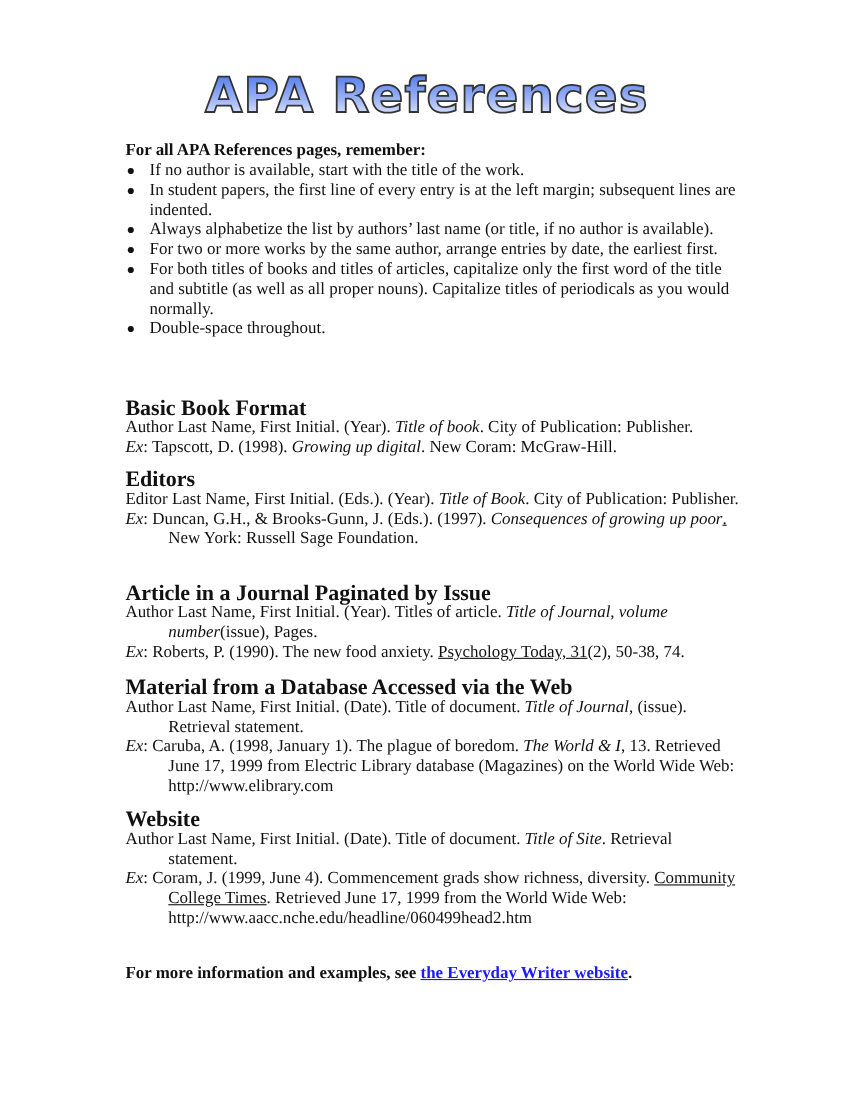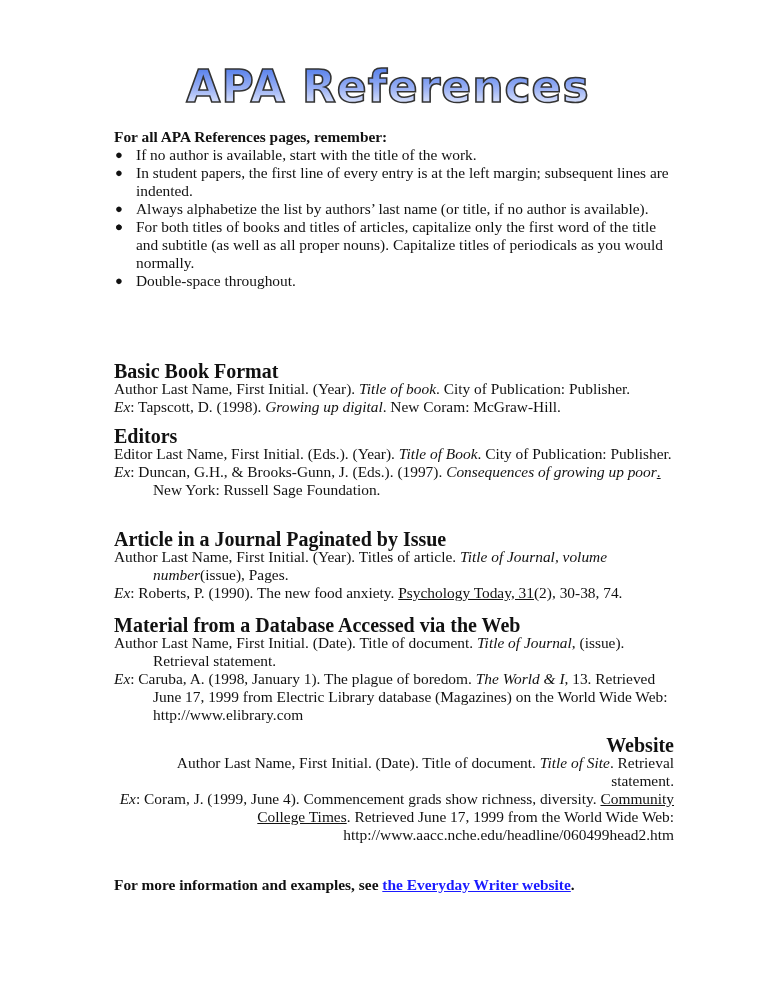--- a/index.html
+++ b/index.html
@@ -97,51 +97,51 @@
     <text id="title-text" x="216" y="42" text-anchor="middle" font-family="DejaVu Sans, sans-serif" font-weight="bold" font-size="44" letter-spacing="1" fill="url(#tg)" stroke="#333333" stroke-width="1.6">APA References</text>
   </svg>
 </div>
 
 <div class="intro">
   <p class="intro-heading">For all APA References pages, remember:</p>
   <ul class="rules">
     <li><span class="bullet">●</span><span>If no author is available, start with the title of the work.</span></li>
     <li><span class="bullet">●</span><span>In student papers, the first line of every entry is at the left margin; subsequent lines are indented.</span></li>
     <li><span class="bullet">●</span><span>Always alphabetize the list by authors’ last name (or title, if no author is available).</span></li>
-    <li><span class="bullet">●</span></li>
+    <li><span class="bullet">●</span><span>For two or more works by the same author, arrange entries by date, the earliest first.</span></li>
     <li><span class="bullet">●</span><span>For both titles of books and titles of articles, capitalize only the first word of the title and subtitle (as well as all proper nouns). Capitalize titles of periodicals as you would normally.</span></li>
     <li><span class="bullet">●</span><span>Double-space throughout.</span></li>
   </ul>
 </div>
 
 <div class="section" style="top:362px;">
   <h3>Basic Book Format</h3>
   <p class="entry"><span>Author Last Name, First Initial. (Year). </span><span class="it">Title of book</span><span>. City of Publication: Publisher.</span></p>
   <p class="entry"><span class="it">Ex</span><span>: Tapscott, D. (1998). </span><span class="it">Growing up digital</span><span>. New Coram: McGraw-Hill.</span></p>
 </div>
 
 <div class="section" style="top:427px;">
   <h3>Editors</h3>
   <p class="entry"><span>Editor Last Name, First Initial. (Eds.). (Year). </span><span class="it">Title of Book</span><span>. City of Publication: Publisher.</span></p>
   <p class="entry"><span class="it">Ex</span><span>: Duncan, G.H., &amp; Brooks-Gunn, J. (Eds.). (1997). </span><span class="it">Consequences of growing up poor</span><span class="ul">.</span><span> New York: Russell Sage Foundation.</span></p>
 </div>
 
 <div class="section" style="top:530px;">
   <h3>Article in a Journal Paginated by Issue</h3>
   <p class="entry"><span>Author Last Name, First Initial. (Year). Titles of article. </span><span class="it">Title of Journal, volume number</span><span>(issue), Pages.</span></p>
-  <p class="entry"><span class="it">Ex</span><span>: Roberts, P. (1990). The new food anxiety. </span><span class="ul">Psychology Today, 31</span><span>(2), 30-38, 74.</span></p>
+  <p class="entry"><span class="it">Ex</span><span>: Roberts, P. (1990). The new food anxiety. </span><span class="ul">Psychology Today, 31</span><span>(2), 50-38, 74.</span></p>
 </div>
 
 <div class="section" style="top:616px;">
   <h3>Material from a Database Accessed via the Web</h3>
   <p class="entry"><span>Author Last Name, First Initial. (Date). Title of document. </span><span class="it">Title of Journal</span><span>, (issue). Retrieval statement.</span></p>
   <p class="entry"><span class="it">Ex</span><span>: Caruba, A. (1998, January 1). The plague of boredom. </span><span class="it">The World &amp; I</span><span>, 13. Retrieved June 17, 1999 from Electric Library database (Magazines) on the World Wide Web: http://www.elibrary.com</span></p>
 </div>
 
-<div class="section" style="top:736px;text-align:right;">
+<div class="section" style="top:736px;">
   <h3>Website</h3>
   <p class="entry"><span>Author Last Name, First Initial. (Date). Title of document. </span><span class="it">Title of Site</span><span>. Retrieval statement.</span></p>
   <p class="entry"><span class="it">Ex</span><span>: Coram, J. (1999, June 4). Commencement grads show richness, diversity. </span><span class="ul">Community College Times</span><span>. Retrieved June 17, 1999 from the World Wide Web: http://www.aacc.nche.edu/headline/060499head2.htm</span></p>
 </div>
 
 <div class="footer">
   <span>For more information and examples, see </span><a href="#">the Everyday Writer website</a><span>.</span>
 </div>
 
 </body></html>

